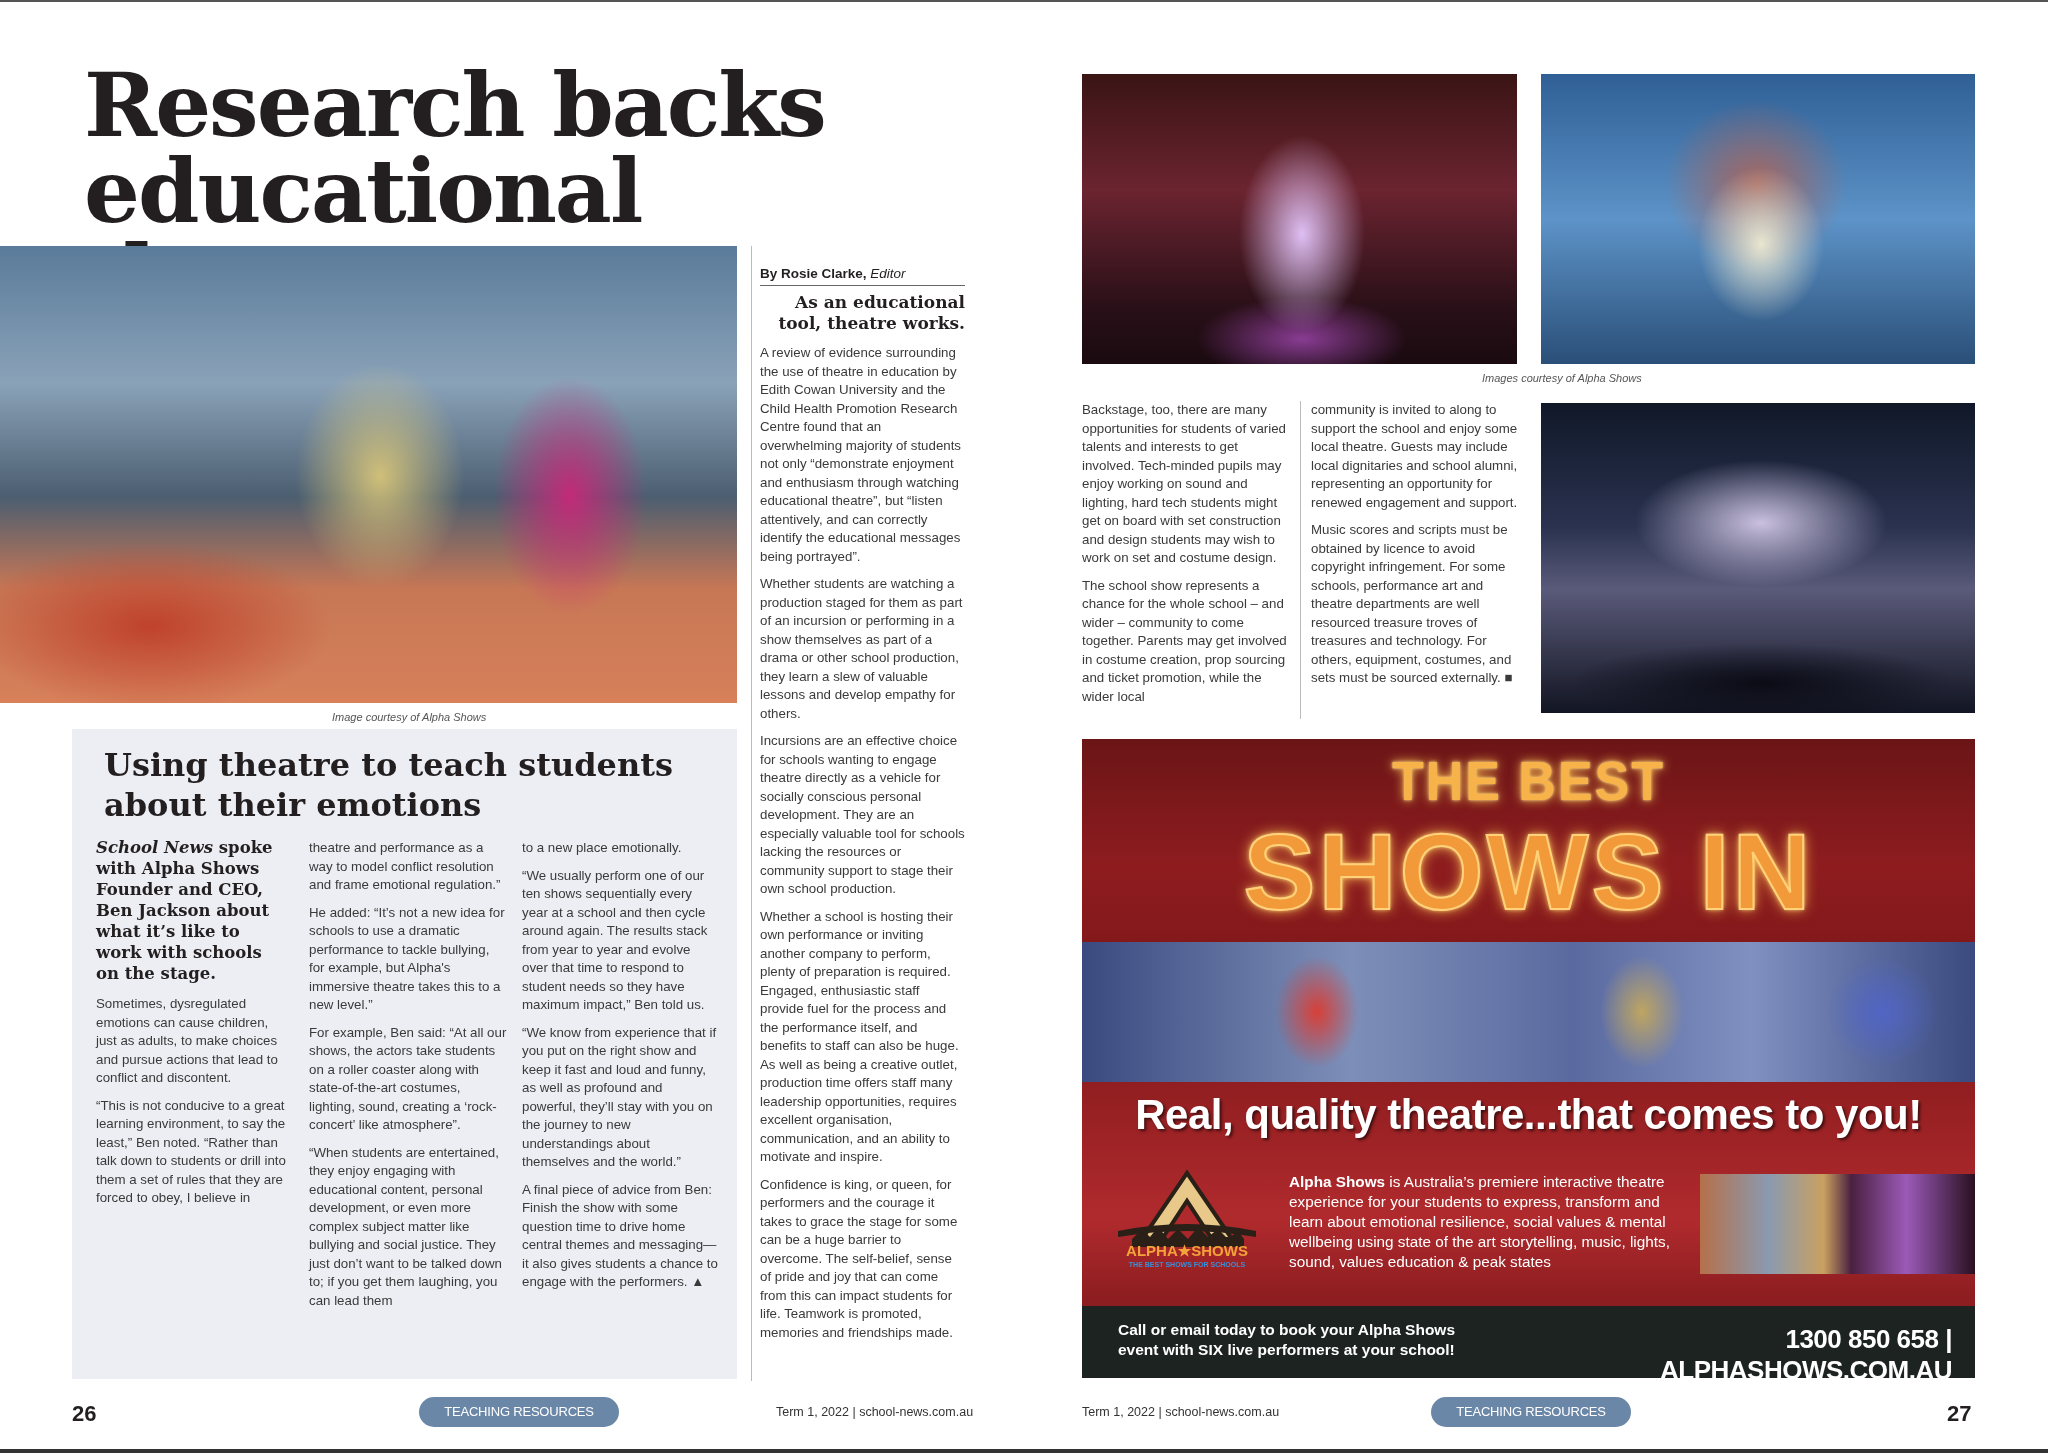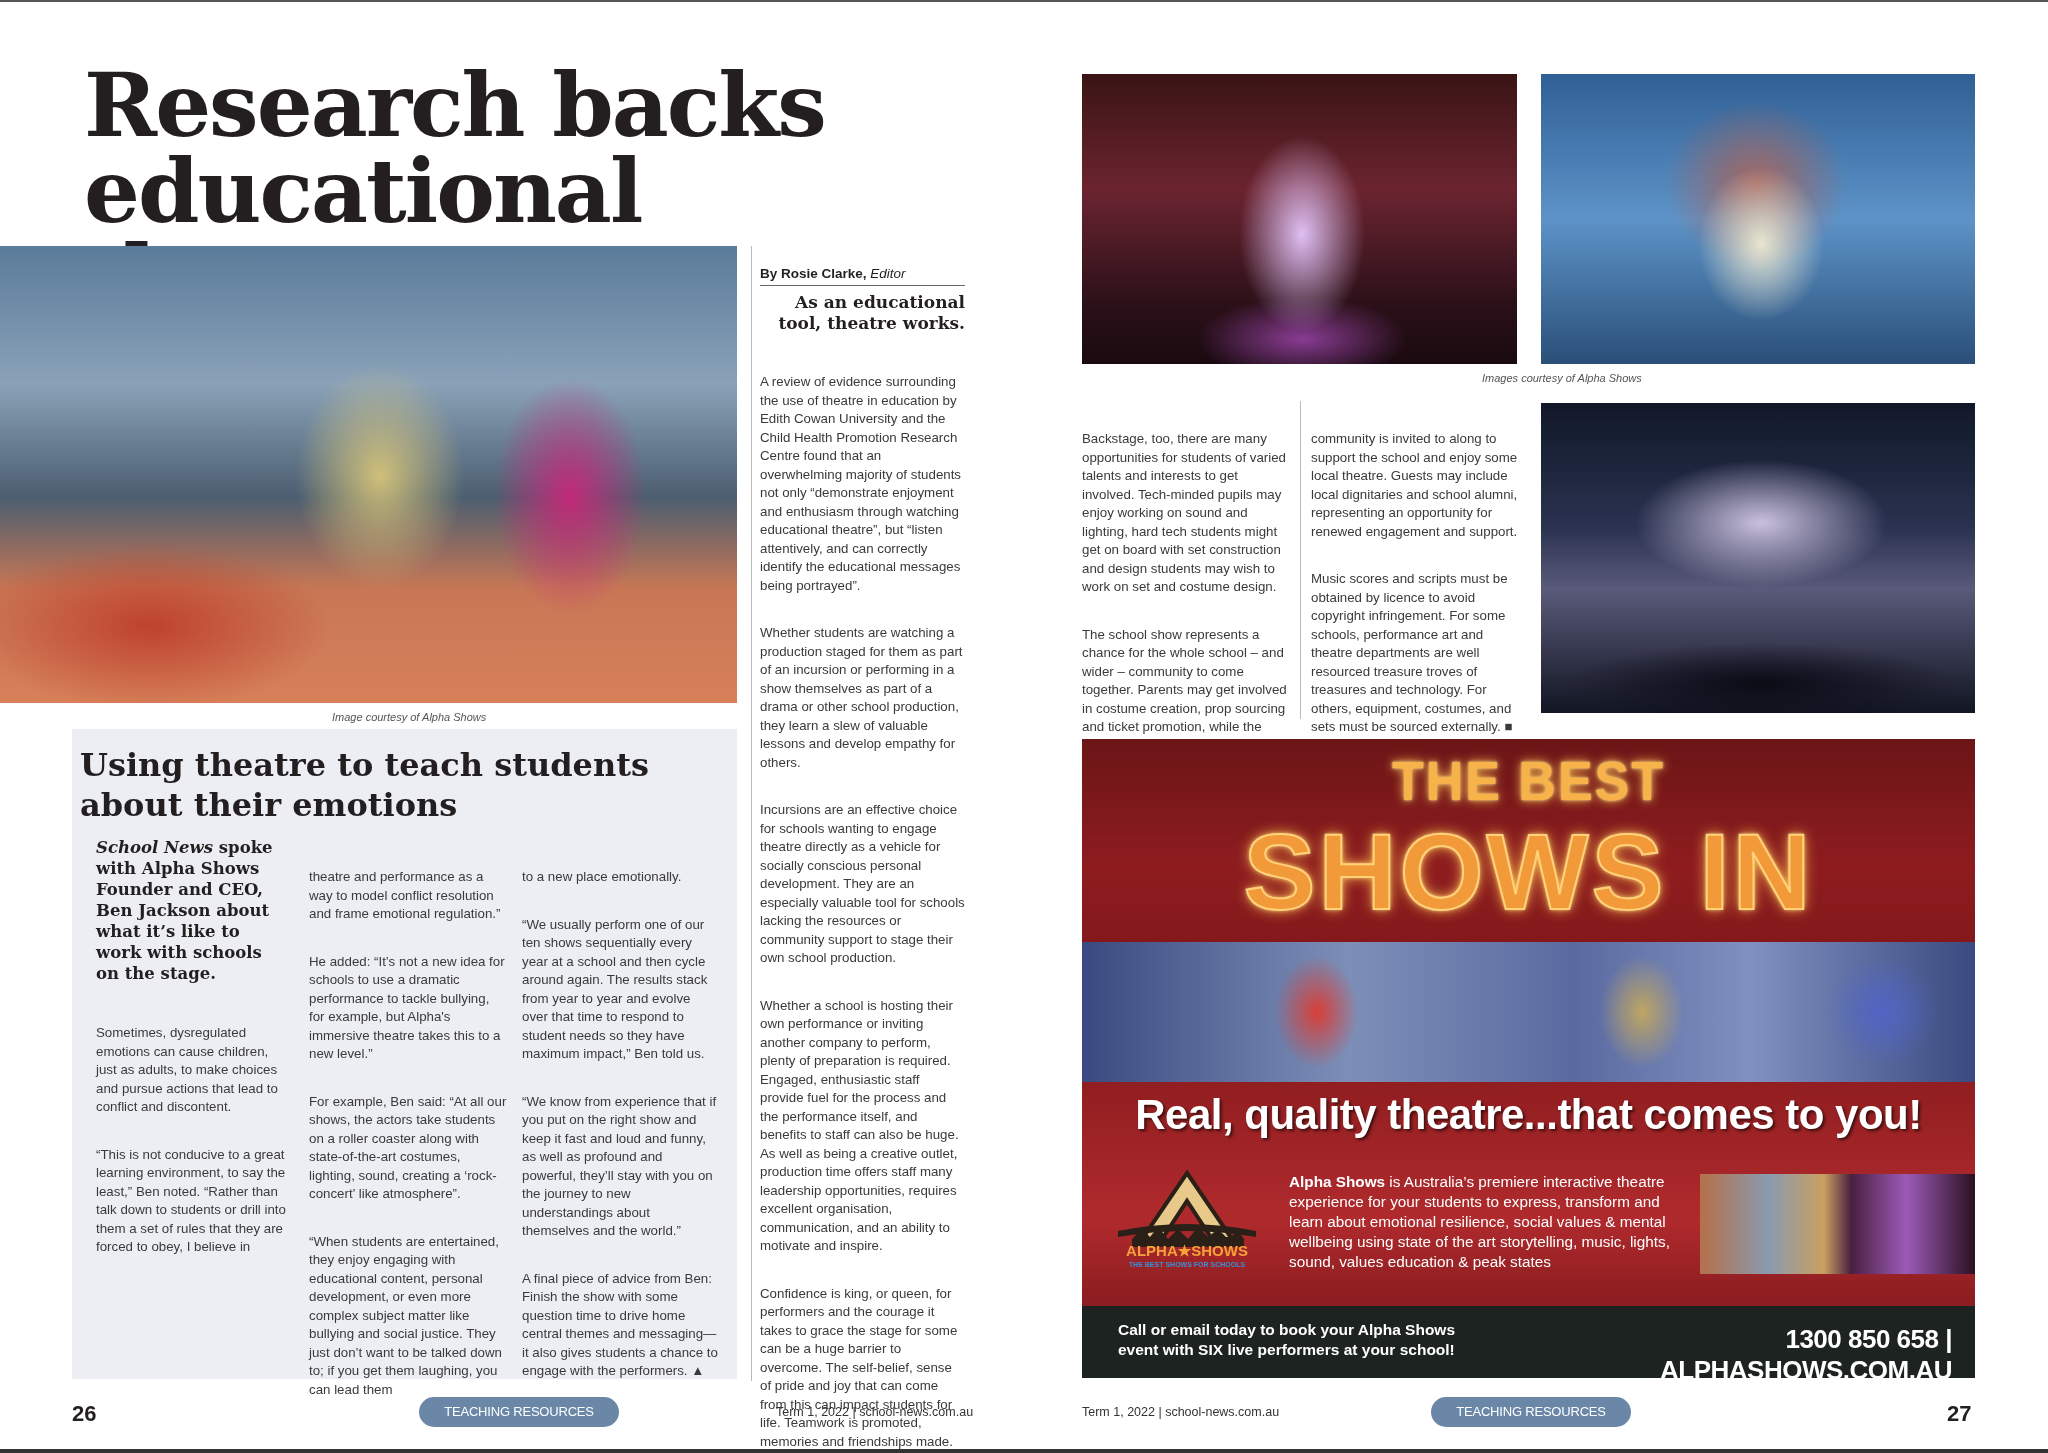--- a/index.html
+++ b/index.html
@@ -44,27 +44,27 @@
   
   .byline { position: absolute; left: 760px; top: 266px; width: 205px; font-size: 13.5px;
     color: #231f20; padding-bottom: 4px; border-bottom: 1.5px solid #666; }
   .byline b { font-weight: bold; }
   .byline i { font-style: italic; }
   .standfirst { position: absolute; left: 760px; top: 292px; width: 205px;
     font-family: "DejaVu Serif", serif; font-weight: bold; font-size: 17px; line-height: 21px; color: #231f20; text-align: right; }
 
   .body-col { position: absolute; font-family: "Liberation Sans", sans-serif; font-size: 13.3px;
     line-height: 18.5px; color: #3a3a3a; }
-  .body-col p { margin-bottom: 9px; margin-top: 29px; }
+  .body-col p { margin-bottom: 9px; }
 
   .col-divider { position: absolute; width: 1px; background: #bbb; }
 
   
   .sidebar-box { position: absolute; left: 72px; top: 729px; width: 665px; height: 650px; background: #eceef3; }
-  .sidebar-title { position: absolute; left: 80px; top: 745px; width: 620px;
+  .sidebar-title { position: absolute; left: 104px; top: 745px; width: 620px;
     font-family: "DejaVu Serif", serif; font-weight: 900; font-size: 32px; line-height: 40px; color: #231f20; }
   .sidebar-lead { position: absolute; left: 96px; top: 837px; width: 190px;
     font-family: "DejaVu Serif", serif; font-weight: bold; font-size: 16.5px; line-height: 21px; color: #231f20; }
   .sidebar-lead i { font-style: italic; }
 
   
   .ad { position: absolute; left: 1082px; top: 739px; width: 893px; height: 639px; overflow: hidden;
     background: linear-gradient(180deg, #6b1517 0%, #8e1c1f 20%, #7c1618 40%, #b02a2d 75%, #8c1d20 88%); }
   .ad-thebest { position: absolute; left: 0; width: 893px; top: 12px; text-align: center;
     font-family: "Liberation Sans", sans-serif; font-weight: bold; font-size: 52px; letter-spacing: 2px;

